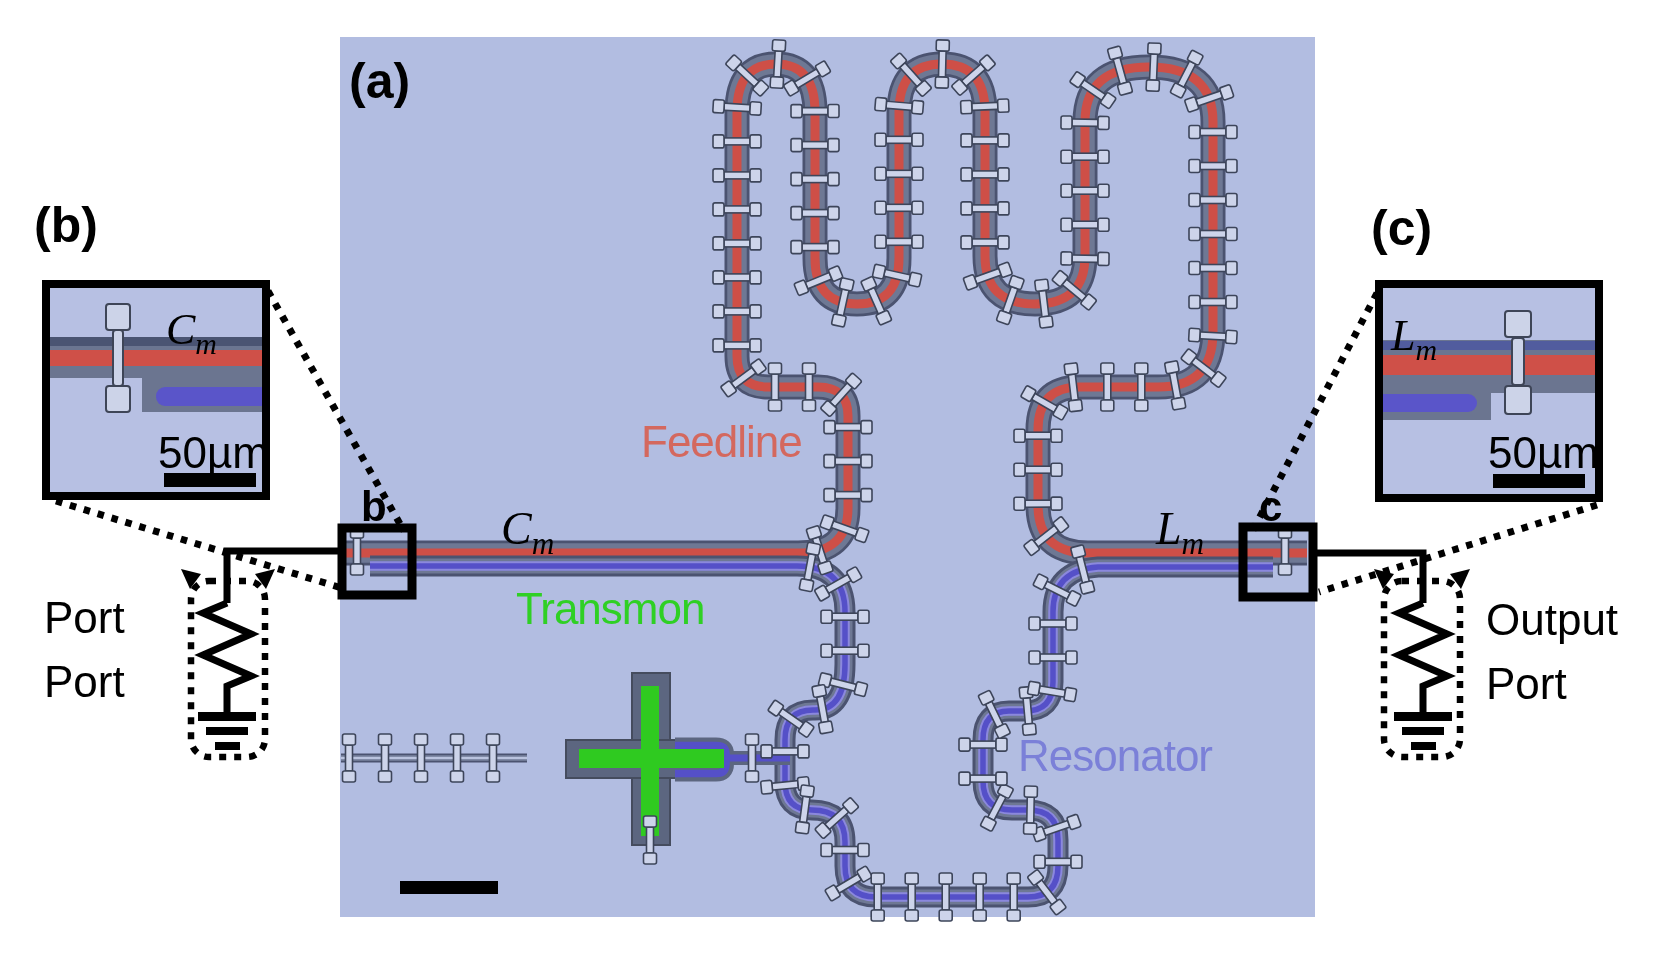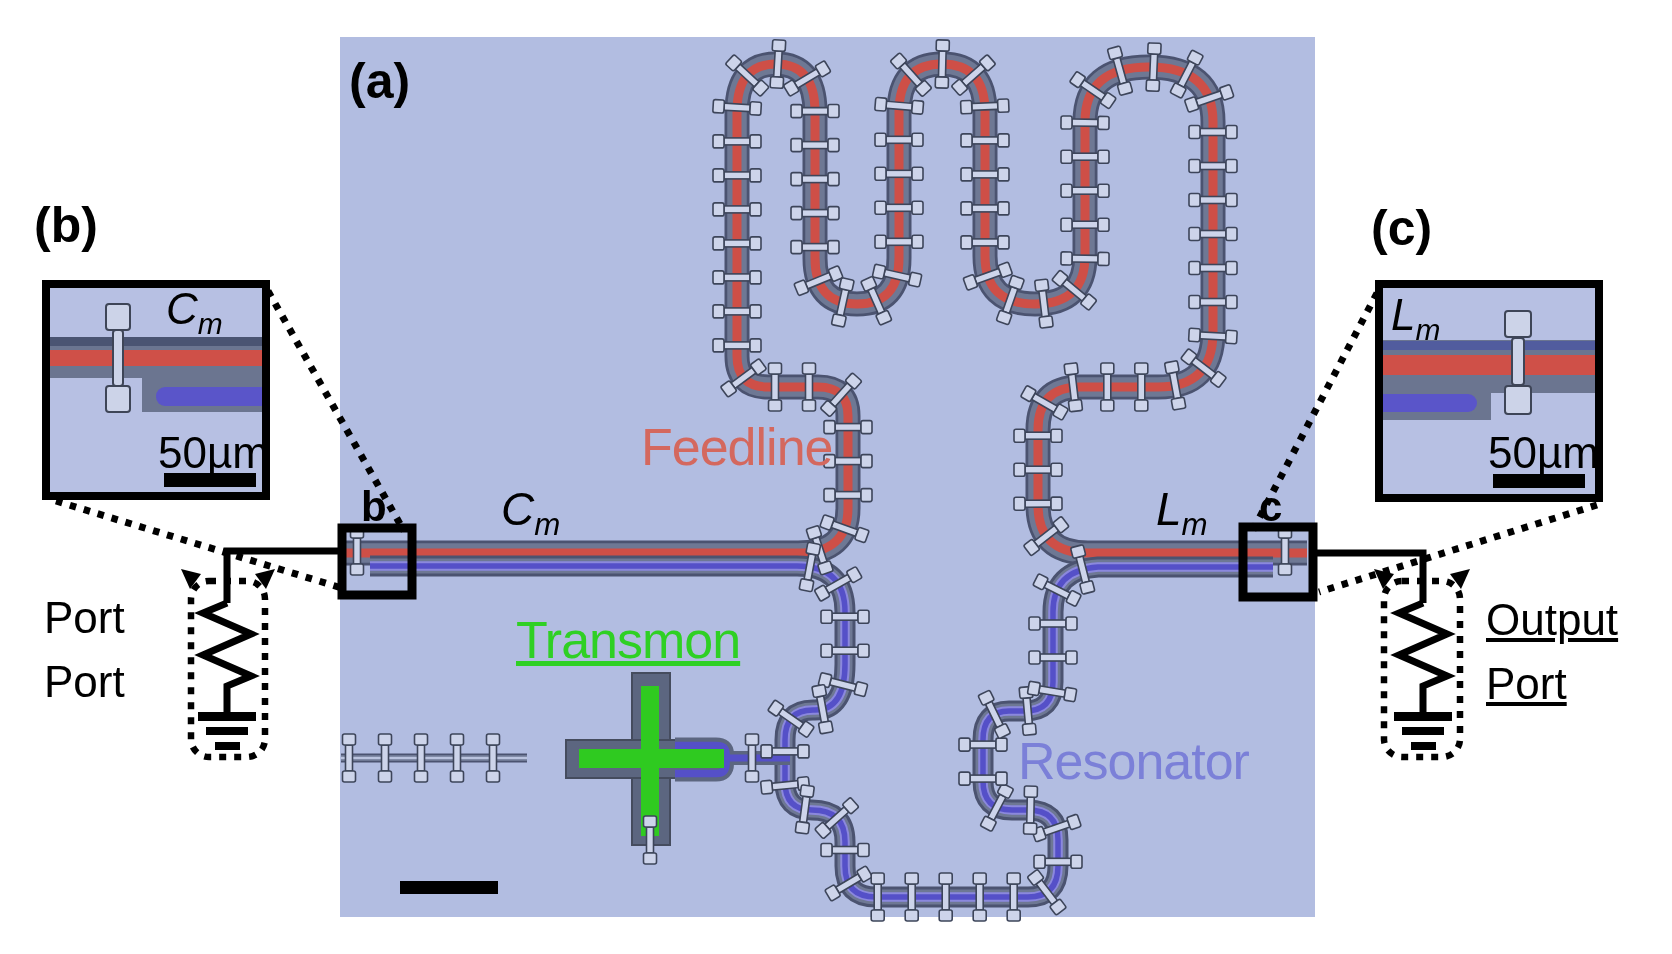--- a/index.html
+++ b/index.html
@@ -21,23 +21,23 @@
   .st-gray{fill:none;stroke:var(--cpw_gray);stroke-width:6px;}
   .st-light{fill:none;stroke:#bac3de;stroke-width:2.5px;}
   .br-neck{fill:var(--bridge_fill);stroke:var(--bridge_stroke);stroke-width:1.6px;}
   .br-pad{fill:var(--bridge_fill);stroke:var(--bridge_stroke);stroke-width:1.6px;}
   .blk{stroke:#000;stroke-width:7px;fill:none;}
   .dash-box{stroke:#000;stroke-width:6.5px;fill:none;stroke-dasharray:7 8;}
   .dots{stroke:#000;stroke-width:7px;fill:none;stroke-dasharray:6.5 8;}
   .marker{stroke:#000;stroke-width:9px;fill:none;}
   .lbl{position:absolute;white-space:nowrap;color:#000;}
   .panel-lbl{font-weight:bold;font-size:50px;}
-  .math{font-family:Liberation Sans, sans-serif;font-style:italic;font-size:46px;}
+  .math{font-family:Liberation Serif, serif;font-style:italic;font-size:46px;margin-top:20px;}
   .math sub{font-size:0.68em;font-style:italic;}
-  .chip-name{font-size:52px;letter-spacing:-1px;}
+  .chip-name{font-size:44px;letter-spacing:-1px;}
   .scale-txt{font-size:44px;}
   .scale-bar{position:absolute;background:#000;}
   .mk-lbl{font-weight:bold;font-size:42px;}
   .port-lbl{font-size:44px;line-height:64px;}
   .inset{position:absolute;border:8px solid #000;background:var(--inset_bg);}
   .band{position:absolute;}
   .abridge{position:absolute;background:#ccd3e8;border:2.5px solid #3e4557;border-radius:4px;box-sizing:border-box;}
 </style>
 </head>
 <body>
@@ -262,21 +262,21 @@
     <div class="abridge" style="left:128px;top:49px;width:14px;height:49px;"></div>
     <div class="abridge" style="left:121px;top:22px;width:28px;height:28px;"></div>
     <div class="abridge" style="left:121px;top:97px;width:28px;height:30px;"></div>
   </div>
 
   <div class="lbl panel-lbl" style="left:349px;top:52px;">(a)</div>
   <div class="lbl panel-lbl" style="left:34px;top:196px;">(b)</div>
   <div class="lbl panel-lbl" style="left:1371px;top:199px;">(c)</div>
 
   <div class="lbl chip-name" style="left:641px;top:417px;color:var(--label_feedline);">Feedline</div>
-  <div class="lbl chip-name" style="left:516px;top:610px;color:var(--label_transmon);text-decoration:underline;">Transmon</div>
+  <div class="lbl chip-name" style="left:516px;top:584px;color:var(--label_transmon);">Transmon</div>
   <div class="lbl chip-name" style="left:1018px;top:731px;color:var(--label_resonator);text-align:center;">Resonator</div>
 
   <div class="lbl math" style="left:501px;top:482px;"><span>C</span><sub>m</sub></div>
   <div class="lbl math" style="left:1156px;top:482px;"><span>L</span><sub>m</sub></div>
   <div class="lbl mk-lbl" style="left:361px;top:483px;">b</div>
   <div class="lbl mk-lbl" style="left:1259px;top:483px;">c</div>
 
   <div class="scale-bar" style="left:400px;top:881px;width:98px;height:13px;"></div>
 
   <div class="lbl math" style="left:166px;top:284px;font-size:44px;"><span>C</span><sub>m</sub></div>
@@ -284,18 +284,18 @@
   <div class="scale-bar" style="left:164px;top:473px;width:92px;height:14px;"></div>
 
   <div class="lbl math" style="left:1391px;top:290px;font-size:44px;"><span>L</span><sub>m</sub></div>
   <div class="lbl scale-txt" style="left:1488px;top:428px;">50µm</div>
   <div class="scale-bar" style="left:1493px;top:474px;width:92px;height:14px;"></div>
 
   <div class="lbl port-lbl" style="left:44px;top:586px;">
     <div>Port</div>
     <div>Port</div>
   </div>
-  <div class="lbl port-lbl" style="left:1486px;top:588px;text-decoration:underline;">
+  <div class="lbl port-lbl" style="left:1486px;top:588px;">
     <div>Output</div>
     <div>Port</div>
   </div>
 
 </div>
 
 </body></html>

